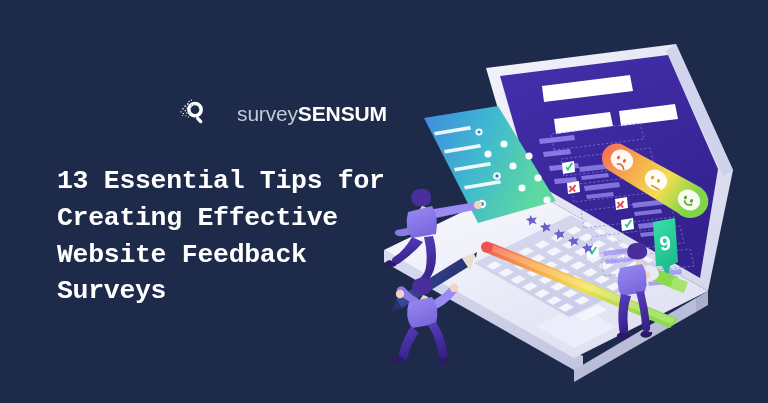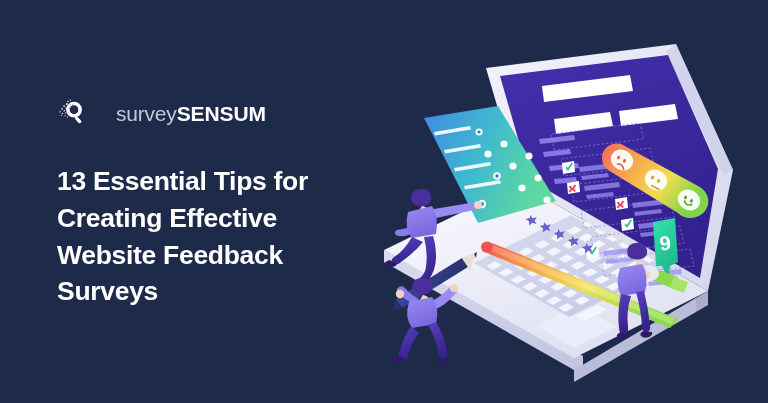--- a/index.html
+++ b/index.html
@@ -19,38 +19,40 @@
   
   .left-col {
     position:absolute;
     left:57px; top:92px;
     width:330px;
   }
   .logo {
     display:flex; align-items:center;
     height:40px;
     gap:25px;
+    justify-content:flex-end;
   }
   .logo-mark { width:34px; height:34px; display:block; flex:none; }
   .logo-type {
     font-size:21px; letter-spacing:-0.2px;
     white-space:nowrap; line-height:1;
     position:relative; top:1px;
   }
   .logo-type .w1 { color:#c3c9d6; font-weight:400; }
   .logo-type .w2 { color:#ffffff; font-weight:700; letter-spacing:-0.1px; }
 
   .headline {
     margin-top:31px;
     color:#ffffff;
     font-size:26.5px;
     font-weight:700;
     line-height:1.39;
     letter-spacing:-0.3px;
     white-space:pre-line;
+    font-family:Liberation Mono, monospace;
   }
 
   
   .illus { position:absolute; left:378px; top:26px; width:390px; height:377px; }
   .illus svg { display:block; width:100%; height:100%; }
 </style>
 </head>
 <body>
 
 <div class="banner">

